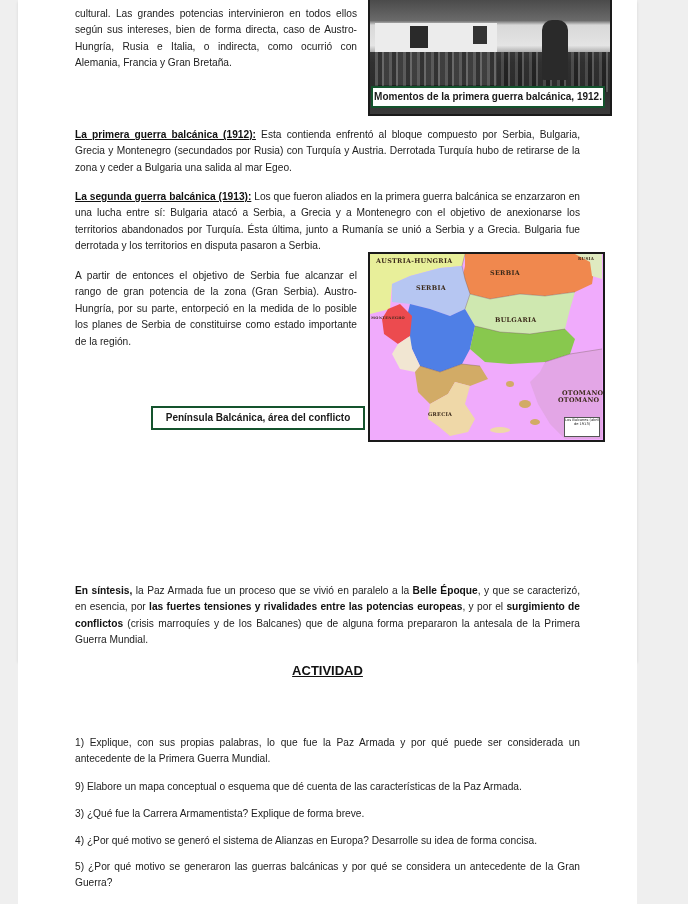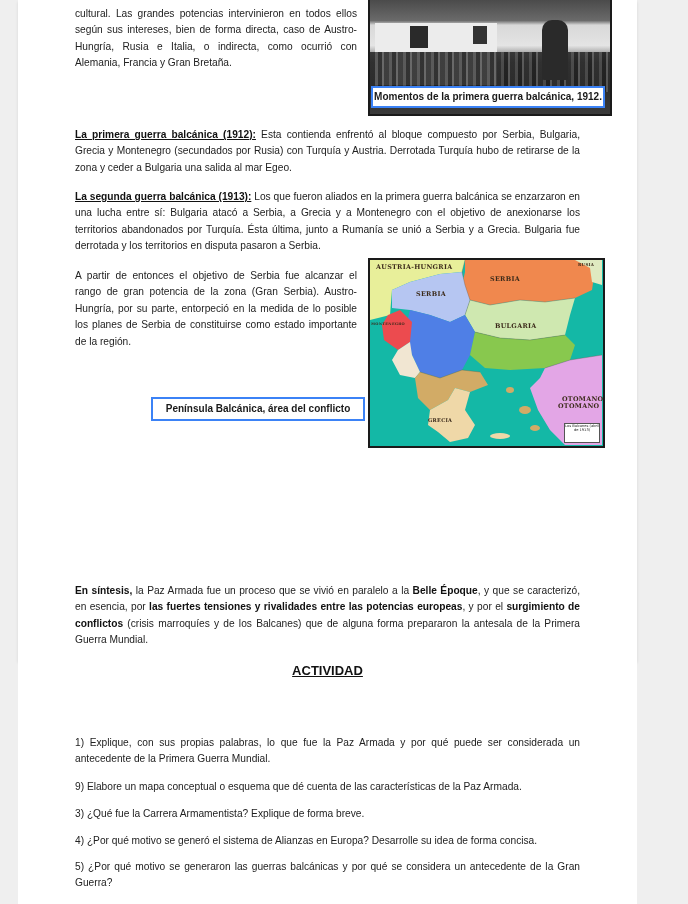--- a/index.html
+++ b/index.html
@@ -30,31 +30,31 @@
   }
   .photo .bg1 { position:absolute; left:0; top:0; width:100%; height:100%;
     background: linear-gradient(180deg, #4b4b4b 0%, #6a6a6a 18%, #d8d8d8 22%, #e4e4e4 40%, #5a5a5a 55%, #2e2e2e 80%, #3a3a3a 100%); }
   .photo .bld { position:absolute; left:5px; top:23px; width:122px; height:62px; background:#ececec; }
   .photo .win1 { position:absolute; left:40px; top:26px; width:18px; height:22px; background:#2a2a2a; }
   .photo .win2 { position:absolute; left:103px; top:26px; width:14px; height:18px; background:#333; }
   .photo .crowd { position:absolute; left:0; top:52px; width:100%; height:40px;
     background: repeating-linear-gradient(90deg, #2b2b2b 0 5px, #4a4a4a 5px 8px, #1e1e1e 8px 12px, #5a5a5a 12px 14px); opacity:.9; }
   .photo .rider { position:absolute; left:172px; top:20px; width:26px; height:60px; background:#2a2a2a; border-radius: 10px 10px 2px 2px; }
   .caption-box {
-    position: absolute; border: 2px solid #3b82f6; background: #fff;
+    position: absolute; border: 2px solid #14532d; background: #fff;
     font-weight: bold; font-size: 10px; color: #1a1a1a; text-align: center;
     box-sizing: border-box;
   }
   #photo-caption { left: 353px; top: 86px; width: 234px; height: 22px; line-height: 18px; }
-  #map-caption { left: 133px; top: 397px; width: 214px; height: 24px; line-height: 20px; }
+  #map-caption { left: 133px; top: 406px; width: 214px; height: 24px; line-height: 20px; }
 
   
   .map {
-    position: absolute; left: 350px; top: 258px; width: 237px; height: 190px;
-    border: 2.5px solid #1a1a1a; background: #14b8a6; overflow: hidden; box-sizing: border-box;
+    position: absolute; left: 350px; top: 252px; width: 237px; height: 190px;
+    border: 2.5px solid #1a1a1a; background: #f0abfc; overflow: hidden; box-sizing: border-box;
   }
   .map svg { position:absolute; left:0; top:0; }
   .map-label {
     position: absolute; font-family: "DejaVu Serif", "Liberation Serif", serif;
     font-weight: bold; font-size: 6.4px; color: #3b2a1a; letter-spacing: 0.3px;
     white-space: nowrap;
   }
   .legend-box {
     position:absolute; right:3px; bottom:3px; width:34px; height:18px; background:#fff;
     border:1px solid #555; font-size:3.6px; line-height:4.4px; text-align:center; color:#222;

